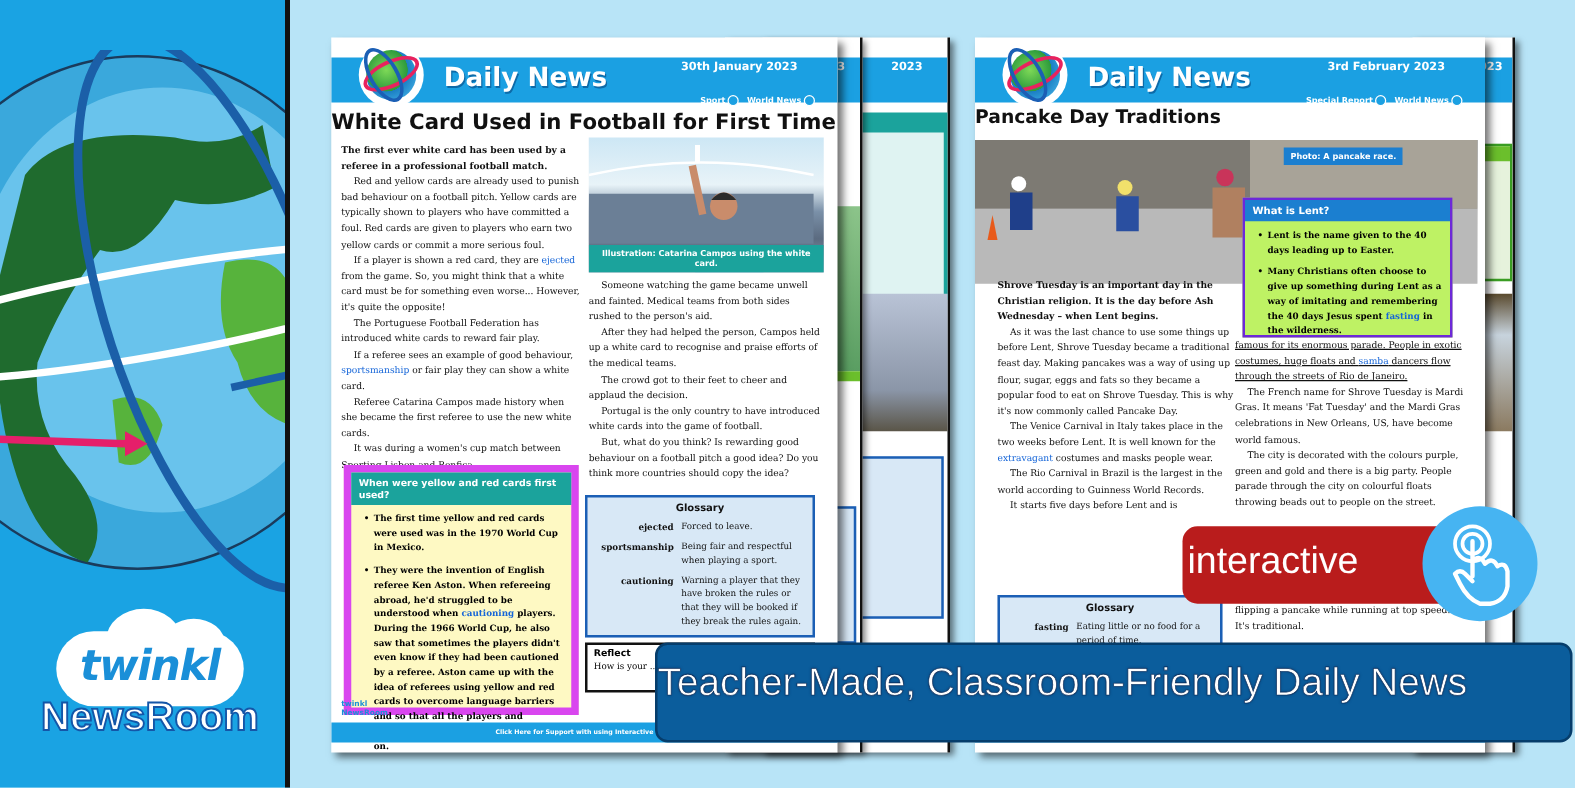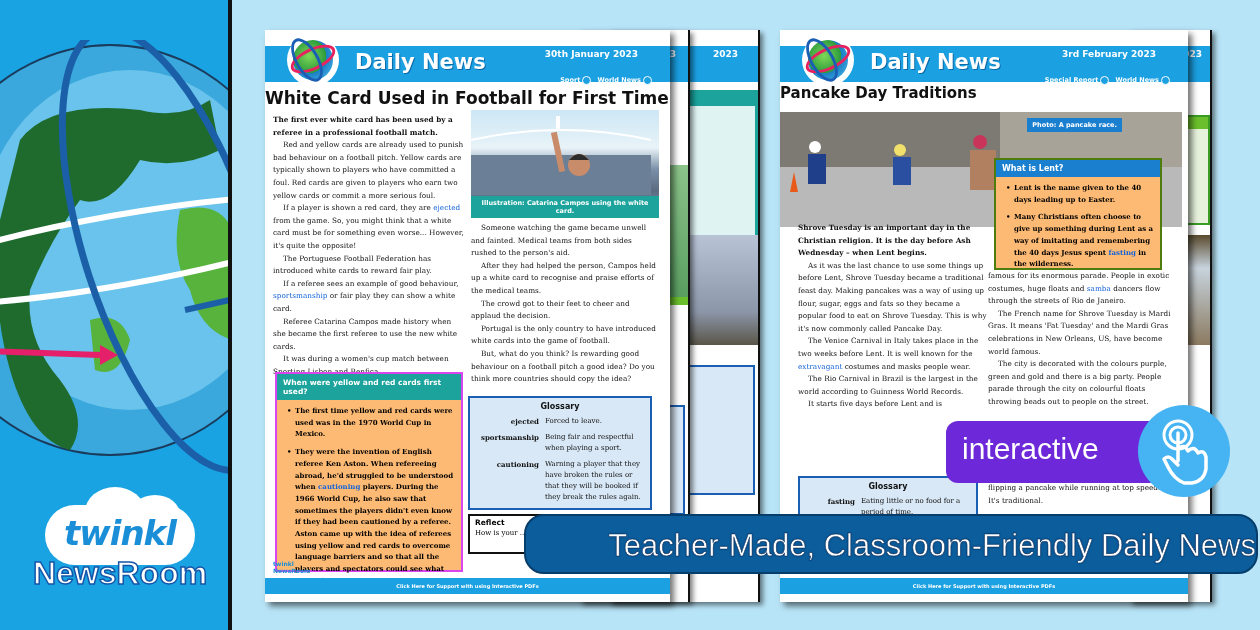--- a/index.html
+++ b/index.html
@@ -21,45 +21,45 @@
 .tagicon{display:inline-block;width:9px;height:9px;border:1.5px solid #fff;border-radius:50%;vertical-align:middle;margin:0 4px 0 2px;background:#1ba0e2}
 .mini-globe{position:absolute;left:22px;top:4px;width:52px;height:52px;border-radius:50%;background:#fff;z-index:3}
 .mini-globe .g{position:absolute;left:6px;top:6px;width:40px;height:40px;border-radius:50%;background:radial-gradient(circle at 40% 40%,#7ed957,#2d9b3c 50%,#1b7fc4 51%,#4fc1f0)}
 .mini-globe .r1{position:absolute;left:2px;top:14px;width:48px;height:22px;border:3px solid #e8225e;border-radius:50%;transform:rotate(-25deg)}
 .mini-globe .r2{position:absolute;left:8px;top:2px;width:24px;height:48px;border:3px solid #1b5fb5;border-radius:50%;transform:rotate(-30deg)}
 .ptitle{position:absolute;left:0;width:100%;text-align:left;font:bold 17px "DejaVu Sans",sans-serif;color:#111}
 .body{font:7.3px/12.6px "DejaVu Serif",serif;color:#111;position:absolute}
 .body p{text-indent:10px}
 .body p.first{text-indent:0;font-weight:bold}
 .kw{color:#1565d8}
-.tealbox{position:absolute;border:2px solid #d946ef;background:#fdba74}
+.tealbox{position:absolute;border:6px solid #d946ef;background:#fef9c3}
 .tealbox .hd{background:#1ba39c;color:#fff;font:bold 7.5px "DejaVu Sans",sans-serif;padding:4px 6px}
 .tealbox ul{list-style:none;padding:5px 6px 4px 10px;font:bold 7px/11.7px "DejaVu Serif",serif}
 .tealbox li{position:relative;padding-left:8px;margin-bottom:6px}
 .tealbox li:before{content:"•";position:absolute;left:0}
 .illus{position:absolute;background:linear-gradient(#cde7f5 0,#e8f3f8 35%,#7a90a8 55%,#5b6b80 75%,#8aa2b5 100%);overflow:hidden}
 .caption{position:absolute;left:0;bottom:0;width:100%;background:#1ba39c;color:#fff;font:bold 6.5px "DejaVu Sans",sans-serif;padding:3px 4px;text-align:center}
 .gloss{position:absolute;border:2px solid #1b5fb5;background:#d8e8f6;font:7px/11px "DejaVu Serif",serif;color:#111}
 .gloss .gh{text-align:center;font:bold 8px "DejaVu Sans",sans-serif;padding:4px 0}
 .gloss table{border-collapse:collapse;width:100%}
 .gloss td{vertical-align:top;padding:1px 3px 4px}
 .gloss td.term{text-align:right;font-weight:bold;width:72px}
 .reflect{position:absolute;border:2px solid #111;background:#fff;font:7px/12px "DejaVu Serif",serif;padding:2px 5px}
 .reflect b{display:block;font:bold 7.5px "DejaVu Sans",sans-serif}
 .pfoot{position:absolute;left:0;bottom:8px;width:100%;height:16px;background:#1ba0e2;color:#fff;font:bold 5px "DejaVu Sans",sans-serif;text-align:center;line-height:16px}
 .footlogo{position:absolute;left:8px;bottom:28px;font:bold 6px "DejaVu Sans",sans-serif;color:#1a8fd8;line-height:7px}
 .photo{position:absolute;overflow:hidden;background:linear-gradient(#6a6a6a 0,#9b9b9b 40%,#b7b7b7 60%,#c9c9c9 100%)}
-.lentbox{position:absolute;border:2px solid #4d7c0f;background:#fdba74}
+.lentbox{position:absolute;border:2px solid #6d28d9;background:#bef264}
 .lentbox .hd{background:#1b7fd0;color:#fff;font:bold 8px "DejaVu Sans",sans-serif;padding:4px 6px}
 .lentbox ul{list-style:none;padding:5px 6px 3px 10px;font:bold 7px/11.7px "DejaVu Serif",serif}
 .lentbox li{position:relative;padding-left:8px;margin-bottom:6px}
 .lentbox li:before{content:"•";position:absolute;left:0}
-.interactive{position:absolute;left:946px;top:421px;width:246px;height:62px;background:#6d28d9;border-radius:12px;color:#fff;font:30px "Liberation Sans",sans-serif;padding:11px 0 0 16px}
+.interactive{position:absolute;left:946px;top:421px;width:246px;height:62px;background:#b91c1c;border-radius:12px;color:#fff;font:30px "Liberation Sans",sans-serif;padding:11px 0 0 4px}
 .hand-circle{position:absolute;left:1138px;top:405px;width:92px;height:92px;border-radius:50%;background:#46b4f2}
-.banner{position:absolute;left:524px;top:514px;width:734px;height:60px;background:#0b5d9c;border-radius:20px;border:2px solid #063d6b;color:#fff;font:31px "Liberation Sans",sans-serif;text-align:right;line-height:60px;-webkit-text-stroke:0.5px #0a2c5a;text-shadow:0 0 2px #0a2c5a}
+.banner{position:absolute;left:524px;top:514px;width:734px;height:80px;background:#0b5d9c;border-radius:10px;border:2px solid #063d6b;color:#fff;font:31px "Liberation Sans",sans-serif;text-align:left;line-height:60px;-webkit-text-stroke:0.5px #0a2c5a;text-shadow:0 0 2px #0a2c5a}
 .strip{position:absolute;background:#fff;box-shadow:3px 3px 5px rgba(0,0,0,.5);border-right:2px solid #111;overflow:hidden}
 </style>
 </head>
 <body>
 
 <div class="left-panel">
   <svg class="globe" width="400" height="440" viewBox="0 0 400 440">
     <ellipse cx="230" cy="210" rx="190" ry="205" fill="#3aa8dc" stroke="#1a3b5c" stroke-width="2"></ellipse>
     <ellipse cx="250" cy="200" rx="150" ry="170" fill="#7dcff2" opacity=".7"></ellipse>
     <path d="M140 100 Q170 60 260 70 Q300 80 330 60 L340 110 Q300 130 260 120 Q230 170 200 160 Q170 200 150 250 Q145 300 180 340 Q210 380 190 410 Q150 400 130 330 Q110 260 120 180 Z" fill="#1f6b2e"></path>
@@ -230,21 +230,21 @@
   </div>
 
   <div class="body" id="p2left" style="left:18px;top:192px;width:192px">
       <p class="first">Shrove Tuesday is an important day in the Christian religion. It is the day before Ash Wednesday – when Lent begins.</p>
       <p>As it was the last chance to use some things up before Lent, Shrove Tuesday became a traditional feast day. Making pancakes was a way of using up flour, sugar, eggs and fats so they became a popular food to eat on Shrove Tuesday. This is why it's now commonly called Pancake Day.</p>
       <p>The Venice Carnival in Italy takes place in the two weeks before Lent. It is well known for the <span class="kw">extravagant</span> costumes and masks people wear.</p>
       <p>The Rio Carnival in Brazil is the largest in the world according to Guinness World Records.</p>
       <p>It starts five days before Lent and is</p>
     </div>
   <div class="body" id="p2right" style="left:208px;top:240px;width:186px">
-      <p style="text-indent: 0px;">famous for its enormous parade. People in exotic costumes, huge floats and <span class="kw">samba</span> dancers flow through the streets of Rio de Janeiro.</p>
+      <p style="text-indent: 0px; text-decoration: underline;">famous for its enormous parade. People in exotic costumes, huge floats and <span class="kw">samba</span> dancers flow through the streets of Rio de Janeiro.</p>
       <p>The French name for Shrove Tuesday is Mardi Gras. It means 'Fat Tuesday' and the Mardi Gras celebrations in New Orleans, US, have become world famous.</p>
       <p>The city is decorated with the colours purple, green and gold and there is a big party. People parade through the city on colourful floats throwing beads out to people on the street.</p>
     </div>
   <div class="body" style="left:208px;top:452px;width:186px">
       <p style="text-indent:0">flipping a pancake while running at top speed. It's traditional.</p>
     </div>
 
   <div class="gloss" style="left:18px;top:446px;width:180px;height:60px">
     <div class="gh">Glossary</div>
     <table>

